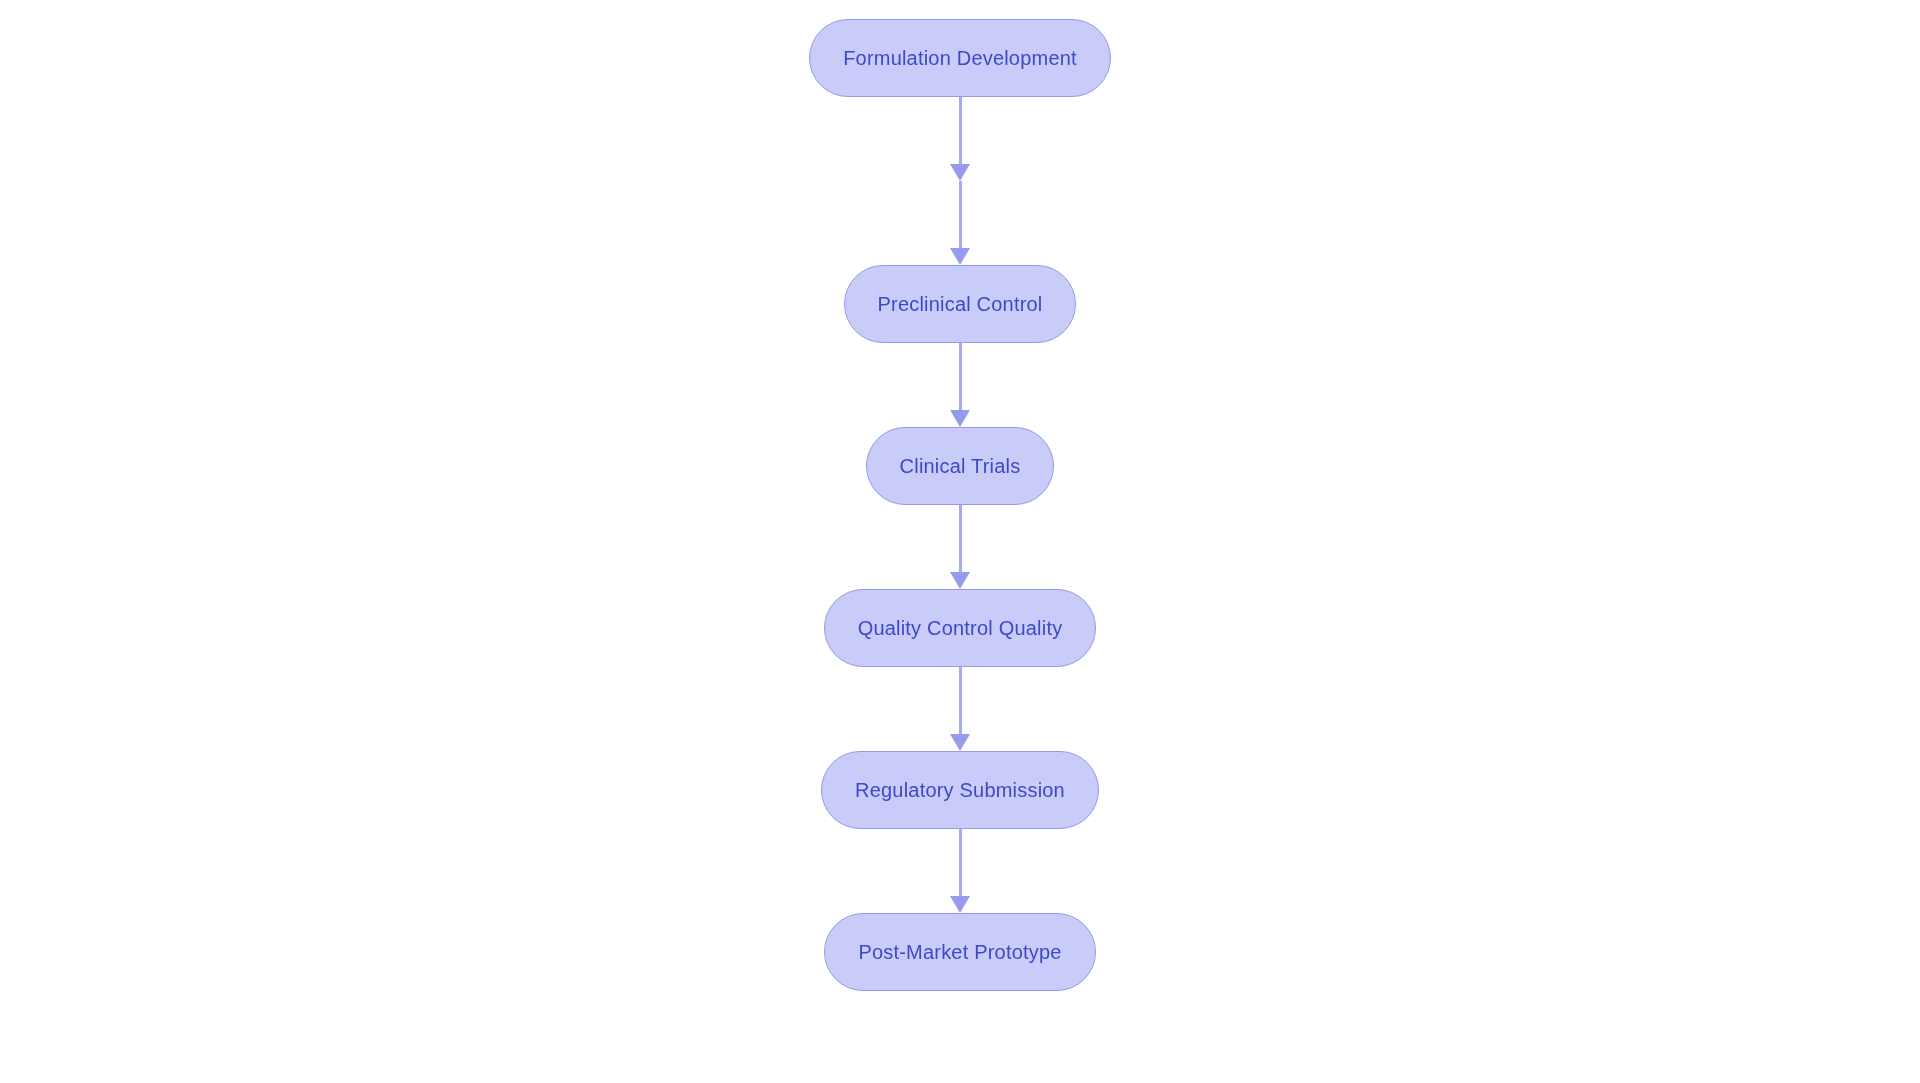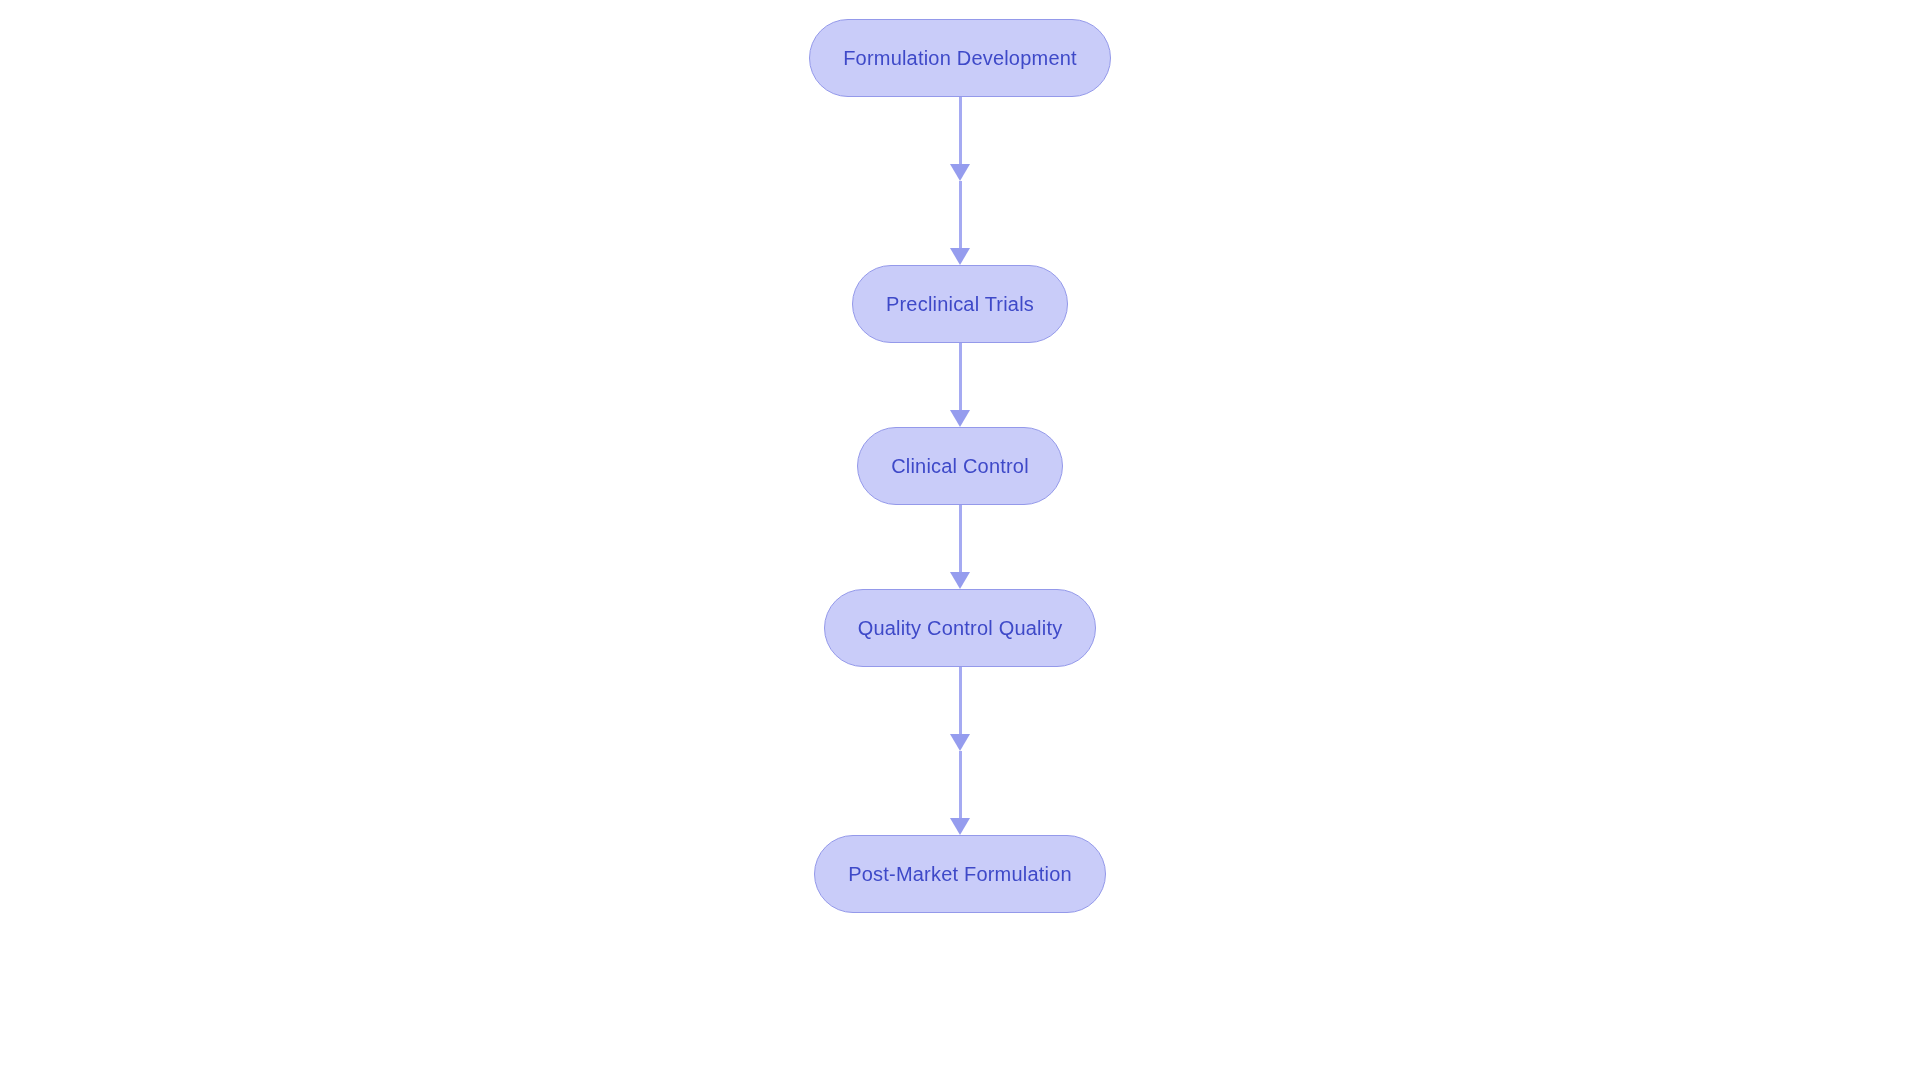--- a/index.html
+++ b/index.html
@@ -66,49 +66,52 @@
     <div class="head"></div>
   </div>
 
 
   <div class="connector">
     <div class="line"></div>
     <div class="head"></div>
   </div>
 
   <div class="node">
-    <span class="node-label">Preclinical Trials</span>
+    <span class="node-label">Preclinical Control</span>
   </div>
 
   <div class="connector">
     <div class="line"></div>
     <div class="head"></div>
   </div>
 
   <div class="node">
-    <span class="node-label">Clinical Control</span>
+    <span class="node-label">Clinical Trials</span>
   </div>
 
   <div class="connector">
     <div class="line"></div>
     <div class="head"></div>
   </div>
 
   <div class="node">
     <span class="node-label">Quality Control Quality</span>
   </div>
 
   <div class="connector">
     <div class="line"></div>
     <div class="head"></div>
   </div>
 
+  <div class="node">
+    <span class="node-label">Regulatory Submission</span>
+  </div>
 
   <div class="connector">
     <div class="line"></div>
     <div class="head"></div>
   </div>
 
   <div class="node">
-    <span class="node-label">Post-Market Formulation</span>
+    <span class="node-label">Post-Market Prototype</span>
   </div>
 
 </div>
 
 </body></html>

